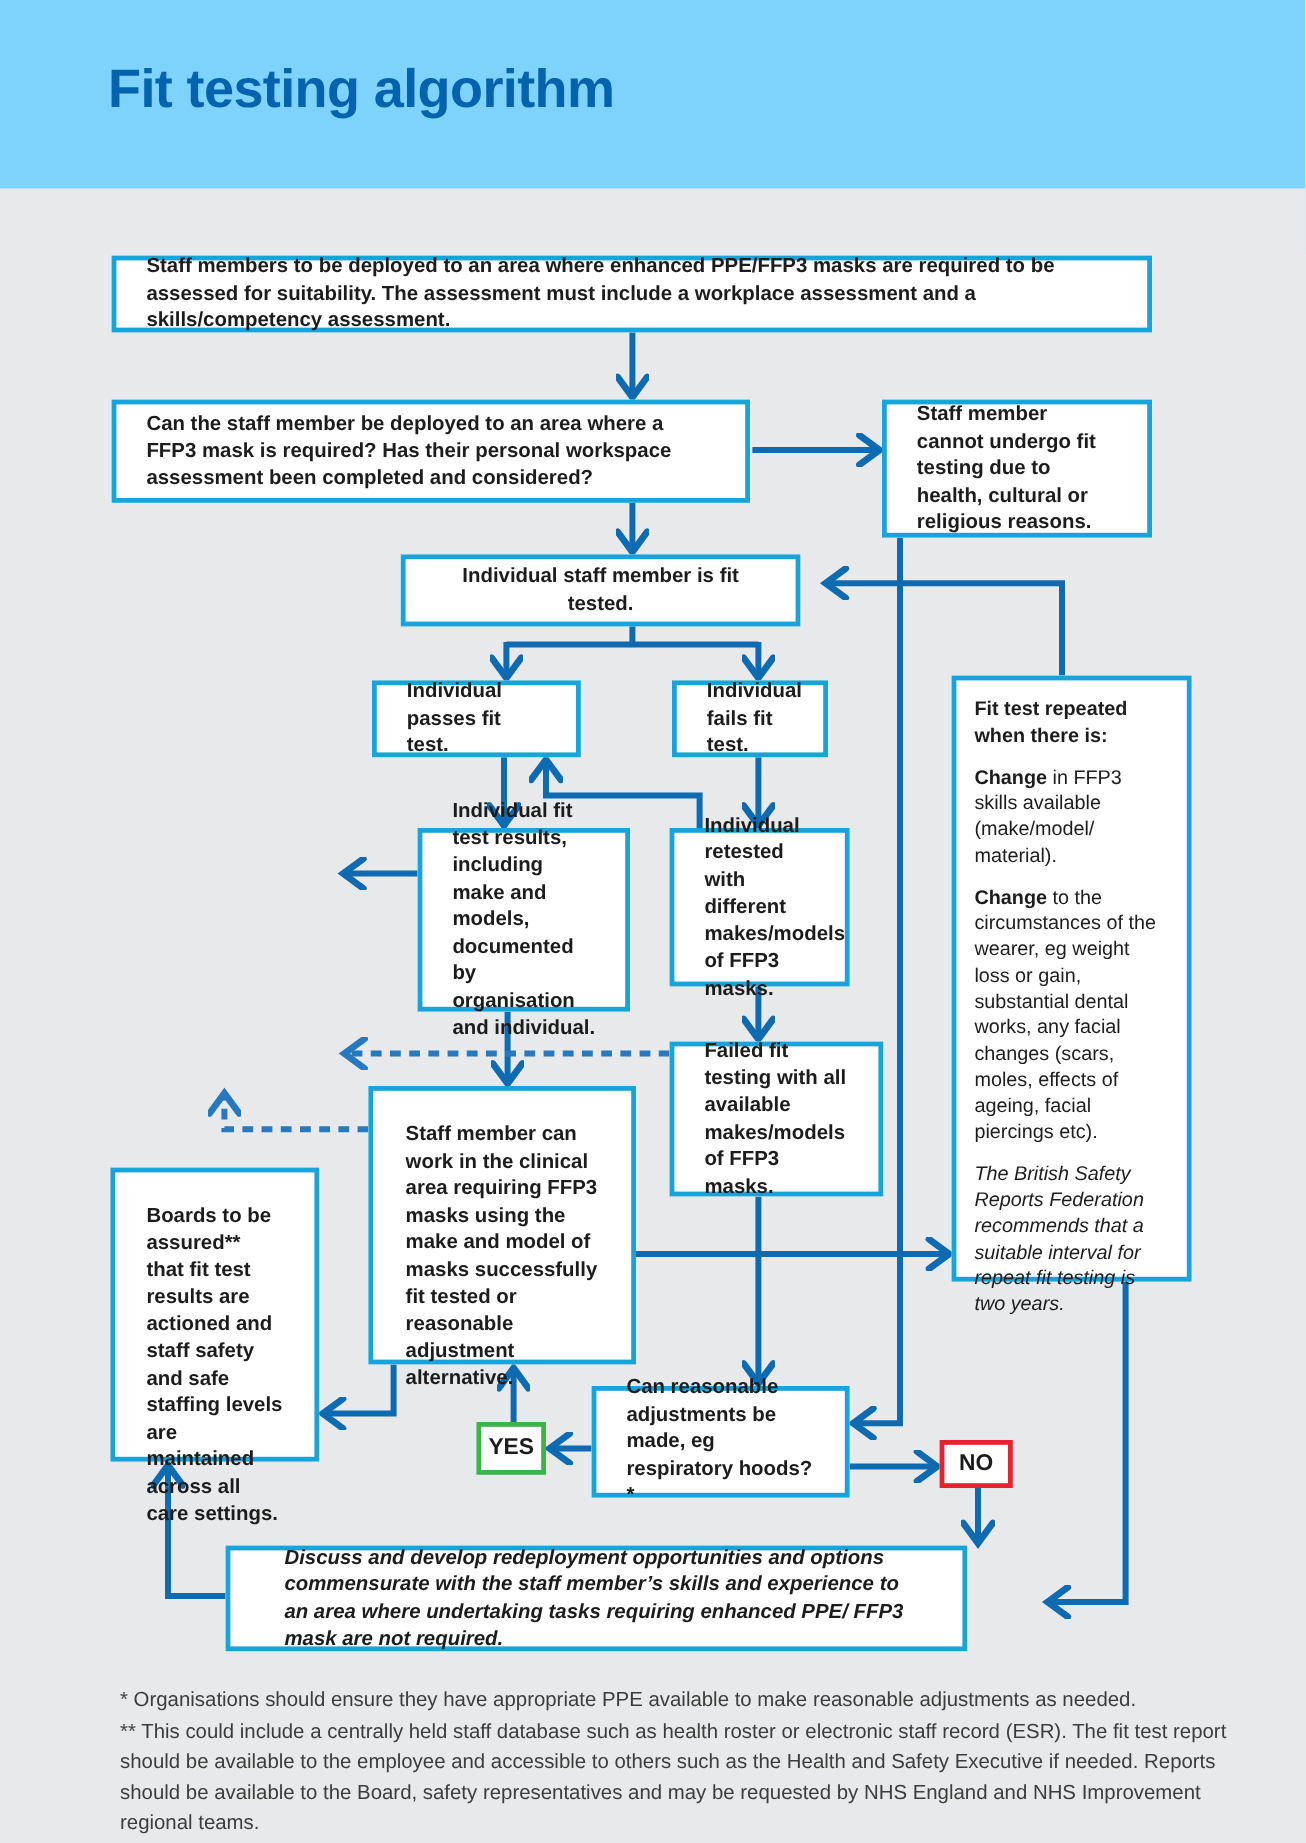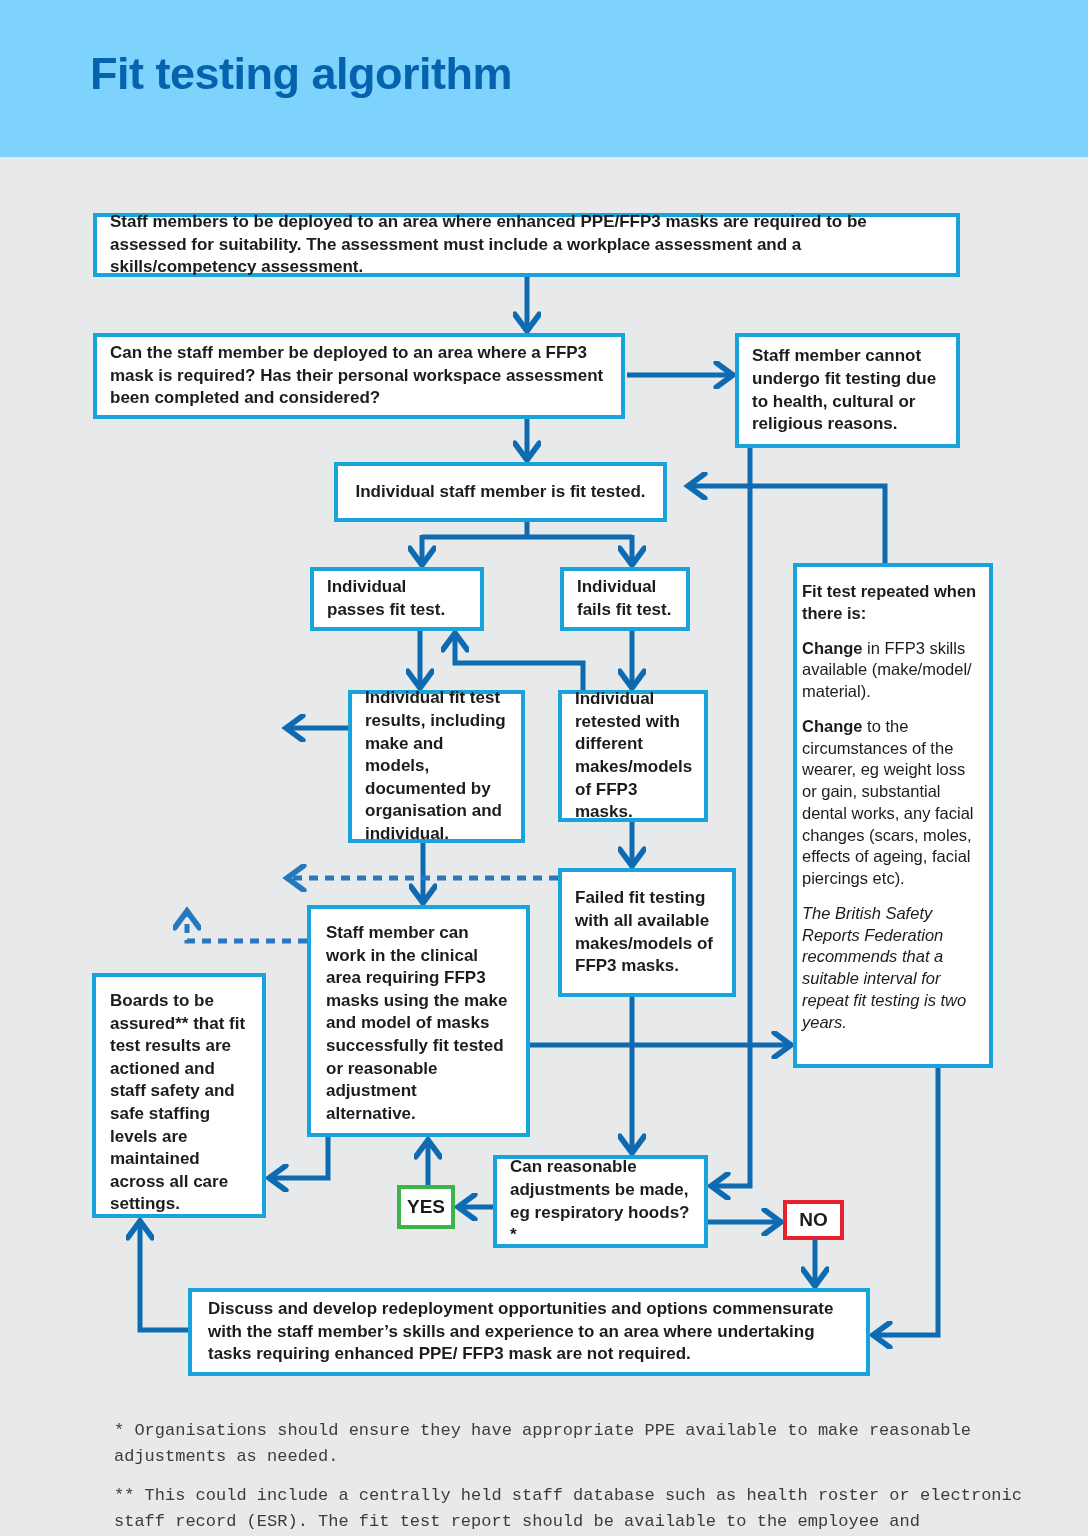--- a/index.html
+++ b/index.html
@@ -25,33 +25,33 @@
   .conn{fill:none;stroke:var(--arrow-blue);stroke-width:5;marker-end:url(#ah);}
   .conn.noarrow{marker-end:none;}
   .conn.dashed{stroke:var(--dashed-blue);stroke-dasharray:9 7;marker-end:url(#ahd);}
   .ahp{fill:none;stroke:var(--arrow-blue);stroke-width:2;stroke-linecap:round;stroke-linejoin:miter;}
   .ahpd{fill:none;stroke:var(--dashed-blue);stroke-width:2;stroke-linecap:round;stroke-linejoin:miter;}
   .fbox{
     position:absolute;z-index:2;background:#ffffff;border:4px solid var(--box-border);
     box-sizing:border-box;display:flex;flex-direction:column;justify-content:center;
     padding:10px 13px;font-size:17px;font-weight:bold;line-height:1.33;color:#1c1c1c;
   }
-  .fbox p{margin:0;}
+  .fbox p{margin:12px;}
   .fbox.top{justify-content:flex-start;}
   .fbox.hcenter{text-align:center;align-items:center;}
   .fbox.yes{border-color:var(--yes-green);font-size:19px;}
   .fbox.no{border-color:var(--no-red);font-size:19px;}
   .fbox.rich{font-weight:normal;font-size:16.5px;line-height:1.32;}
   .fbox.rich p{margin:0 0 13px 0;}
   .fbox.rich p:last-child{margin-bottom:0;}
   .fbox.rich .b{font-weight:bold;}
   .fbox.rich .i{font-style:italic;}
   .footnotes{position:absolute;left:100px;top:1404px;width:940px;z-index:2;
     font-size:17px;line-height:1.5;color:#3c3c3c;}
-  .footnotes p{margin:14px;font-family:Liberation Mono, monospace;}
+  .footnotes p{margin:0;}
 </style>
 </head>
 <body>
 
 <div class="canvas">
   <div class="gray-band"></div>
 
   <h1 class="title">Fit testing algorithm</h1>
 
   <svg class="flow" width="1088" height="1536" viewBox="0 0 1088 1536">
@@ -108,21 +108,21 @@
   </div>
 
   <div class="fbox" style="left:310px;top:567px;width:174px;height:64px;">
     <p>Individual passes fit test.</p>
   </div>
 
   <div class="fbox" style="left:560px;top:567px;width:130px;height:64px;">
     <p>Individual fails fit test.</p>
   </div>
 
-  <div class="fbox rich top" style="left:793px;top:563px;width:200px;height:505px;padding:14px 5px;">
+  <div class="fbox rich top" style="left:793px;top:563px;width:200px;height:505px;padding:14px 15px;">
     <p class="b">Fit test repeated when there is:</p>
     <p><span class="b">Change</span><span> in FFP3 skills available (make/model/ material).</span></p>
     <p><span class="b">Change</span><span> to the circumstances of the wearer, eg weight loss or gain, substantial dental works, any facial changes (scars, moles, effects of ageing, facial piercings etc).</span></p>
     <p class="i">The British Safety Reports Federation recommends that a suitable interval for repeat fit testing is two years.</p>
   </div>
 
 
   <div class="fbox" style="left:348px;top:690px;width:177px;height:153px;">
     <p>Individual fit test results, including make and models, documented by organisation and individual.</p>
   </div>
@@ -148,21 +148,21 @@
   </div>
 
   <div class="fbox yes hcenter" style="left:397px;top:1185px;width:58px;height:44px;padding:4px;">
     <p>YES</p>
   </div>
 
   <div class="fbox no hcenter" style="left:783px;top:1200px;width:61px;height:40px;padding:16px;">
     <p>NO</p>
   </div>
 
-  <div class="fbox" style="left:188px;top:1288px;width:682px;height:88px;padding:10px 16px;">
+  <div class="fbox" style="left:188px;top:1288px;width:618px;height:88px;padding:10px 33px;font-style:italic;">
     <p>Discuss and develop redeployment opportunities and options commensurate with the staff member’s skills and experience to an area where undertaking tasks requiring enhanced PPE/ FFP3 mask are not required.</p>
   </div>
 
   <div class="footnotes">
     <p>* Organisations should ensure they have appropriate PPE available to make reasonable adjustments as needed.</p>
     <p>** This could include a centrally held staff database such as health roster or electronic staff record (ESR). The fit test report should be available to the employee and accessible to others such as the Health and Safety Executive if needed. Reports should be available to the Board, safety representatives and may be requested by NHS England and NHS Improvement regional teams.</p>
   </div>
 </div>
 
 </body></html>

